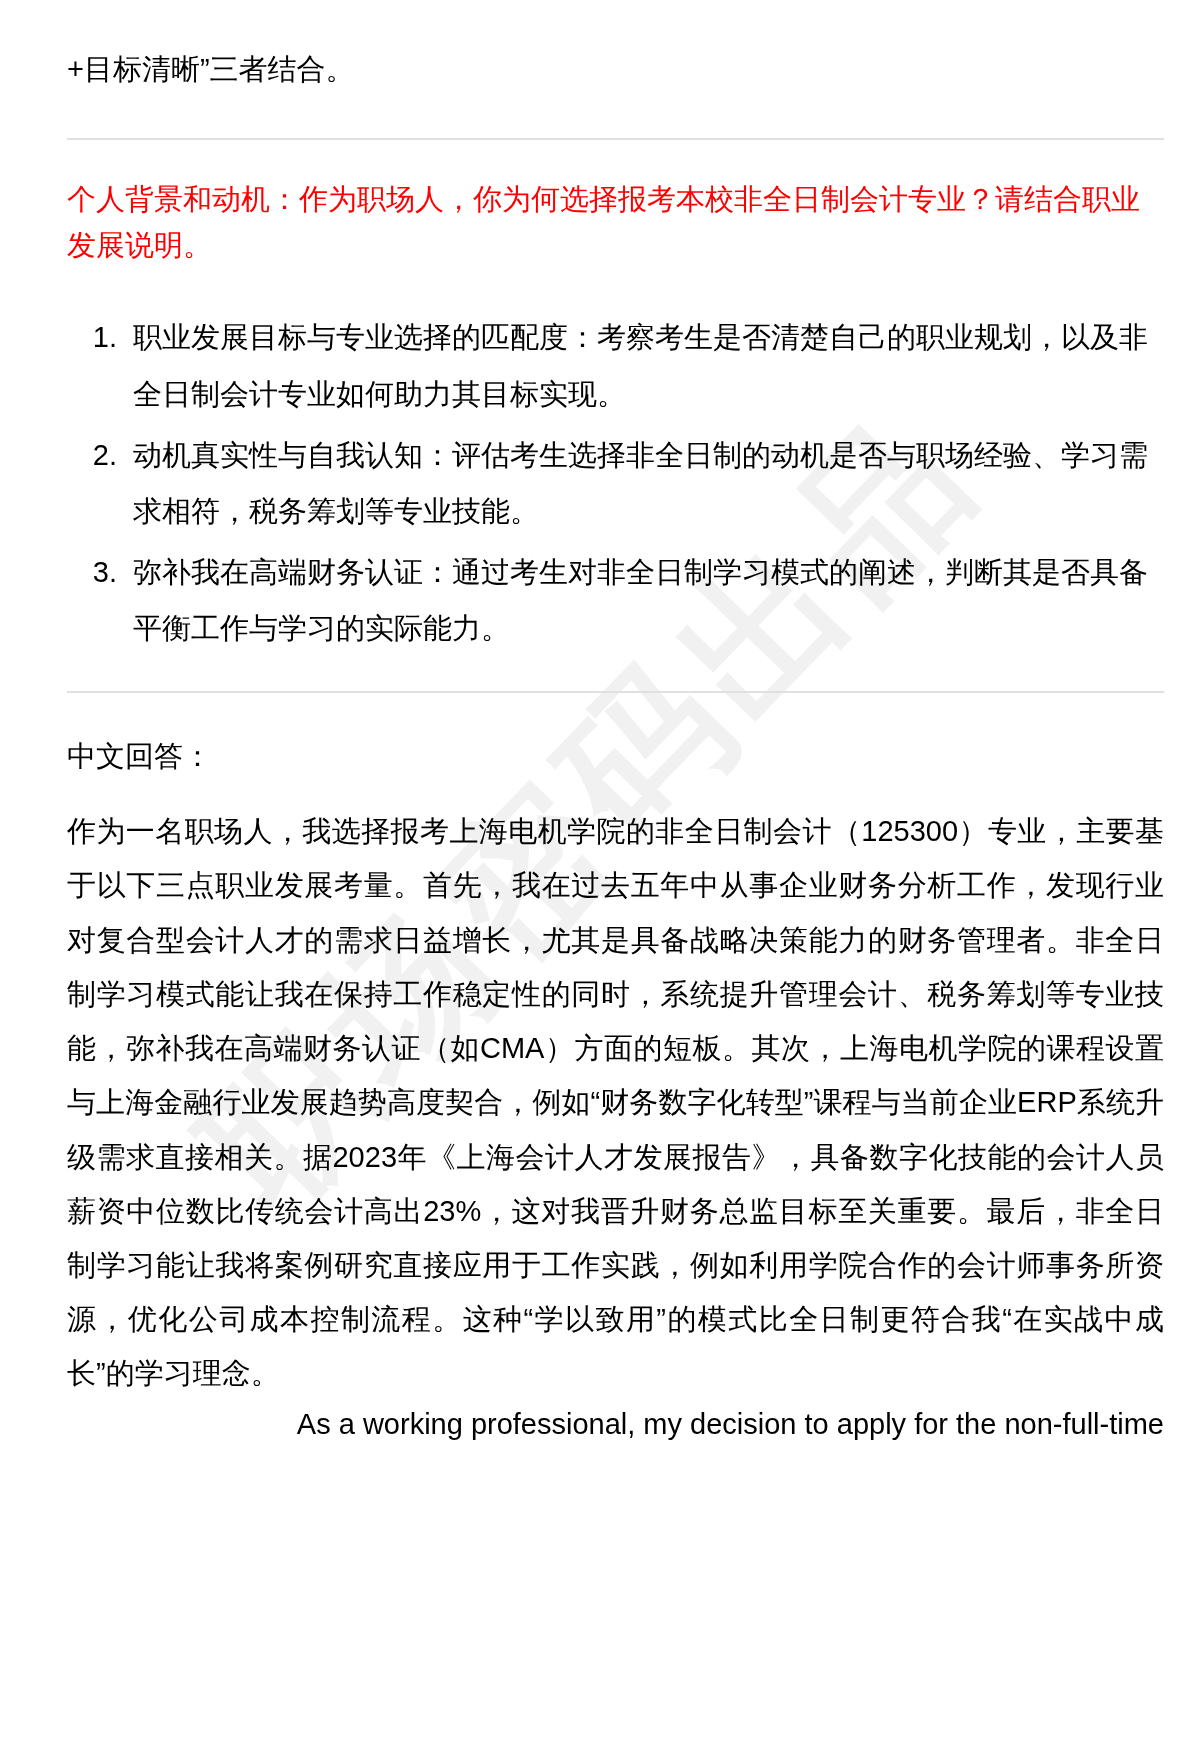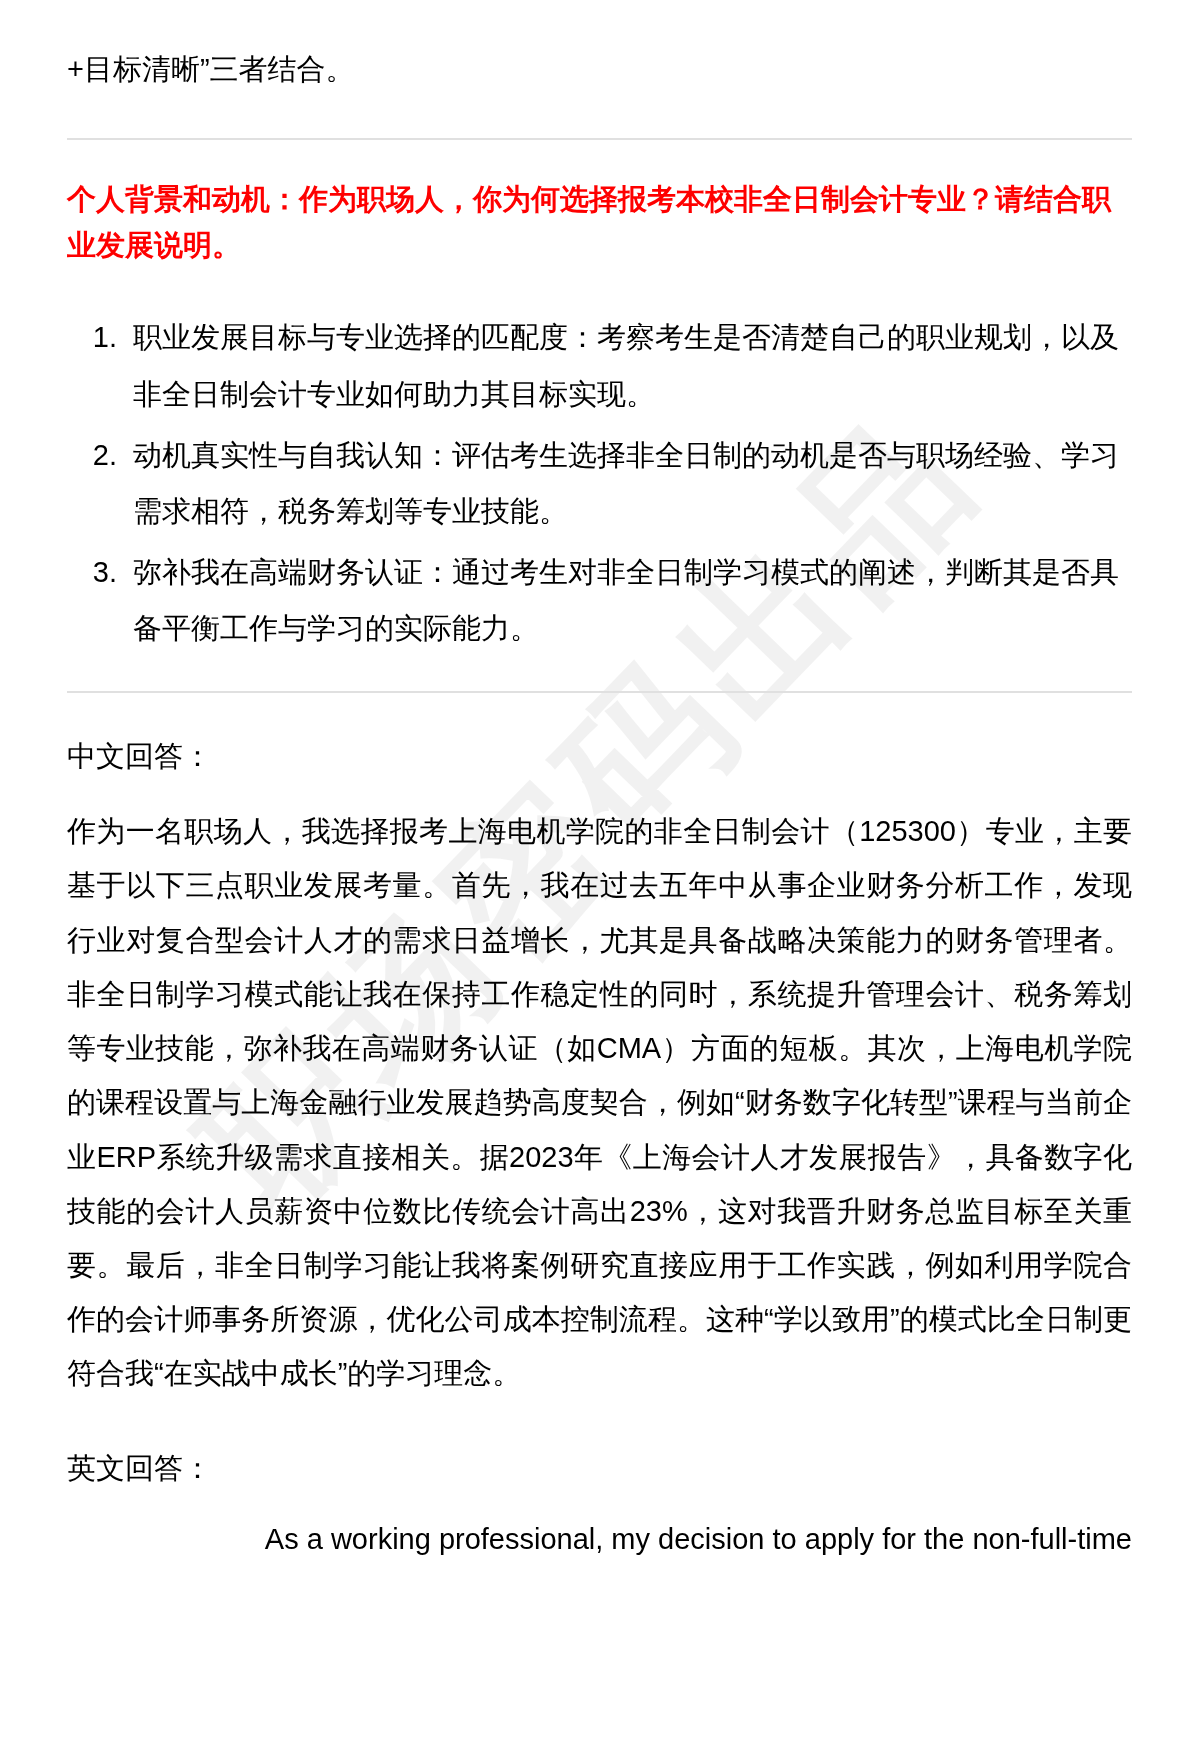--- a/index.html
+++ b/index.html
@@ -28,36 +28,36 @@
     letter-spacing: 12px;
     color: rgba(0, 0, 0, 0.055);
     white-space: nowrap;
     z-index: 0;
     pointer-events: none;
     user-select: none;
   }
   .content {
     position: relative;
     z-index: 1;
-    padding: 48px 68px 0 67px;
+    padding: 48px 36px 0 67px;
   }
   .top-text {
     font-size: 29px;
     line-height: 1.5;
     margin-bottom: 46px;
   }
   .divider {
     border: none;
     border-top: 2px solid #e0e0e0;
     margin-bottom: 36px;
   }
   .question {
     color: #fe0000;
     font-size: 29px;
-    font-weight: 700;
+    font-weight: 400;
     line-height: 1.62;
     margin-bottom: 40px;
   }
   .section-head {
     color: #fe0000;
     font-size: 29px;
     font-weight: 700;
     line-height: 1.4;
     margin-bottom: 36px;
   }
@@ -121,20 +121,19 @@
       <li>动机真实性与自我认知：评估考生选择非全日制的动机是否与职场经验、学习需求相符，税务筹划等专业技能。</li>
       <li>弥补我在高端财务认证：通过考生对非全日制学习模式的阐述，判断其是否具备平衡工作与学习的实际能力。</li>
     </ol>
 
     <hr class="divider">
 
     <p class="answer-label">中文回答：</p>
 
     <p class="answer-body">作为一名职场人，我选择报考上海电机学院的非全日制会计（125300）专业，主要基于以下三点职业发展考量。首先，我在过去五年中从事企业财务分析工作，发现行业对复合型会计人才的需求日益增长，尤其是具备战略决策能力的财务管理者。非全日制学习模式能让我在保持工作稳定性的同时，系统提升管理会计、税务筹划等专业技能，弥补我在高端财务认证（如CMA）方面的短板。其次，上海电机学院的课程设置与上海金融行业发展趋势高度契合，例如“财务数字化转型”课程与当前企业ERP系统升级需求直接相关。据2023年《上海会计人才发展报告》，具备数字化技能的会计人员薪资中位数比传统会计高出23%，这对我晋升财务总监目标至关重要。最后，非全日制学习能让我将案例研究直接应用于工作实践，例如利用学院合作的会计师事务所资源，优化公司成本控制流程。这种“学以致用”的模式比全日制更符合我“在实战中成长”的学习理念。</p>
 
-    <p class="answer-label english-label">英文回答：</p>
 
     <p class="answer-body english-body">As a working professional, my decision to apply for the non-full-time</p>
 
   </div>
 
 
 </div>
 
 </body></html>

